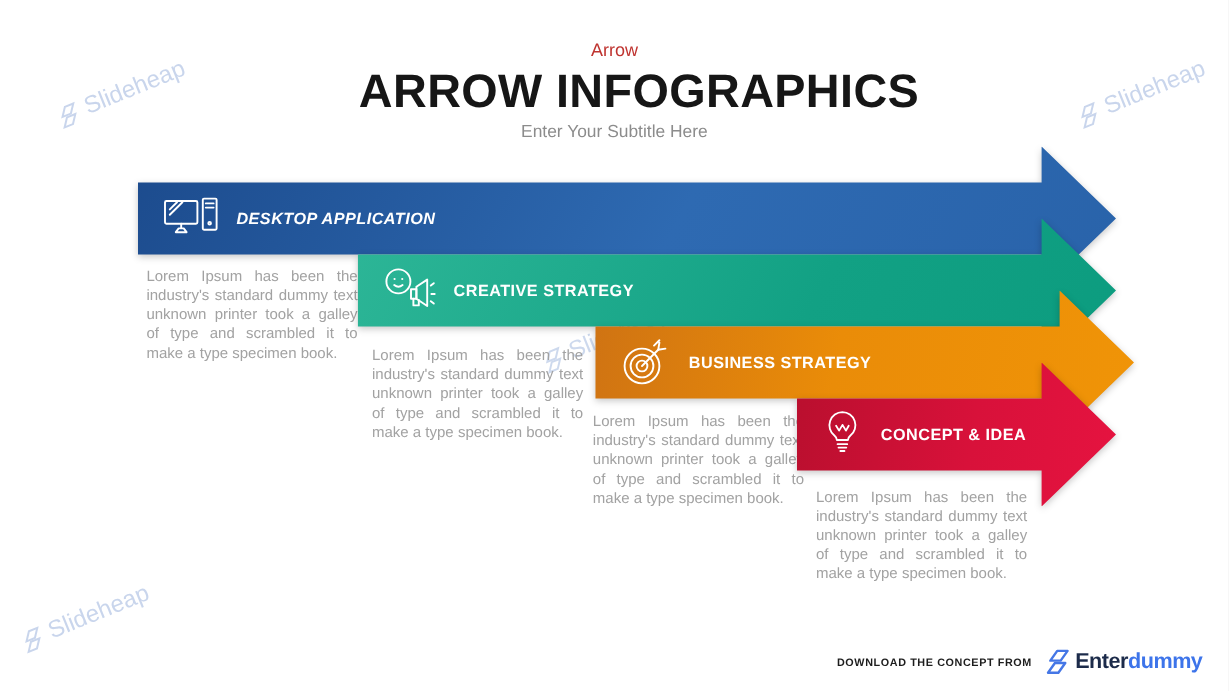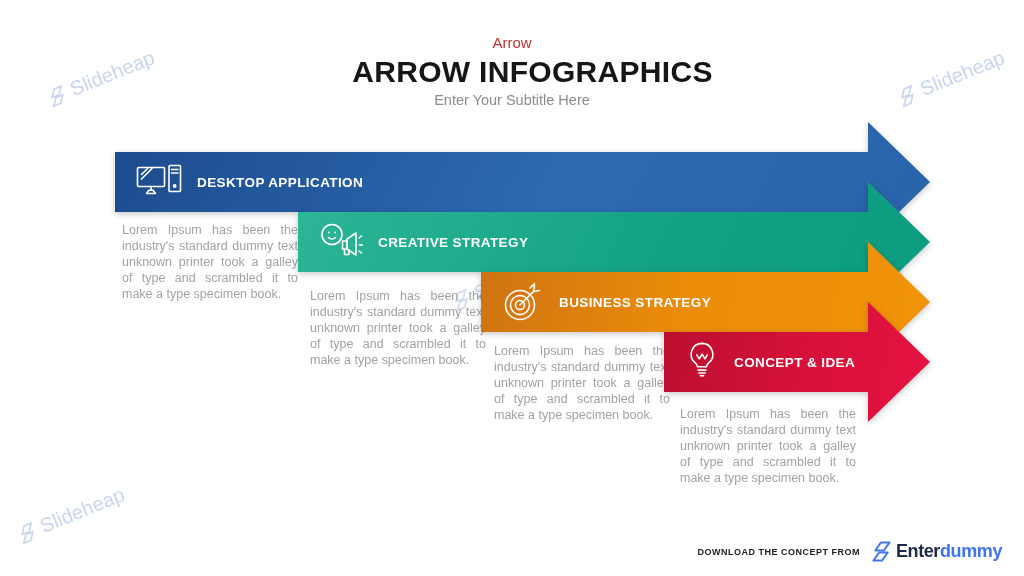--- a/index.html
+++ b/index.html
@@ -6,44 +6,44 @@
   html,body { background:#e8e8e8; }
   .slide {
     position:relative; width:1024px; height:576px; margin:0 auto;
     background:#ffffff; overflow:hidden;
     font-family:"Liberation Sans", sans-serif;
   }
 
   
   .header { position:absolute; top:34px; left:0; width:100%; text-align:center; }
   .eyebrow { font-size:15px; color:#bf3430; font-weight:400; }
-  .title   { margin-top:4px; font-size:30px; font-weight:700; color:#161616; letter-spacing:.3px;padding-left:41px; }
+  .title   { margin-top:4px; font-size:39px; font-weight:700; color:#161616; letter-spacing:.3px;padding-left:41px; }
   .subtitle{ margin-top:3px; font-size:14.5px; color:#8c8c8c; }
 
   
   .wm {
     position:absolute; display:inline-flex; align-items:center; gap:5px;
     color:#9db4dd; opacity:.55; transform:rotate(-22deg); transform-origin:0 50%;
     font-size:20px; font-weight:400; pointer-events:none; white-space:nowrap;
   }
   .wm svg { width:20px; height:20px; }
   .wm-tl { left:48px;  top:88px; }
   .wm-tr { left:898px; top:88px; }
   .wm-bl { left:18px;  top:525px; }
   .wm-c  { left:452px; top:292px; opacity:.5; }
 
   
   .arrow-wrap { position:absolute; filter:drop-shadow(0 2px 3px rgba(0,0,0,.22)); }
   .arrow { position:relative; height:120px; }
   .aw1 { left:115px; top:122px; z-index:1; }
   .aw2 { left:298px; top:182px; z-index:2; }
-  .aw3 { left:481px; top:242px; z-index:3; }
+  .aw3 { left:496px; top:242px; z-index:3; }
   .aw4 { left:664px; top:302px; z-index:4; }
   .a1 { width:815px; background:linear-gradient(118deg,#1c4b8d 0%,#2e6ab2 55%,#2963aa 100%);
-        clip-path:polygon(0 30px,753px 30px,753px 0,815px 60px,753px 120px,753px 90px,0 90px); }
+        clip-path:polygon(0 30px,753px 30px,753px 0,815px 60px,753px 120px,753px 90px,0 90px);font-style:italic; }
   .a2 { width:632px; background:linear-gradient(118deg,#2db697 0%,#12a184 60%,#0c9c7f 100%);
         clip-path:polygon(0 30px,570px 30px,570px 0,632px 60px,570px 120px,570px 90px,0 90px); }
   .a3 { width:449px; background:linear-gradient(100deg,#cf7313 0%,#ea8c08 45%,#f09407 100%);
         clip-path:polygon(0 30px,387px 30px,387px 0,449px 60px,387px 120px,387px 90px,0 90px); }
   .a4 { width:266px; background:linear-gradient(100deg,#b90f2e 0%,#d8113a 55%,#e61340 100%);
         clip-path:polygon(0 30px,204px 30px,204px 0,266px 60px,204px 120px,204px 90px,0 90px); }
   .arrow-content {
     position:absolute; left:21px; top:30px; height:60px;
     display:flex; align-items:center; gap:15px;
   }

